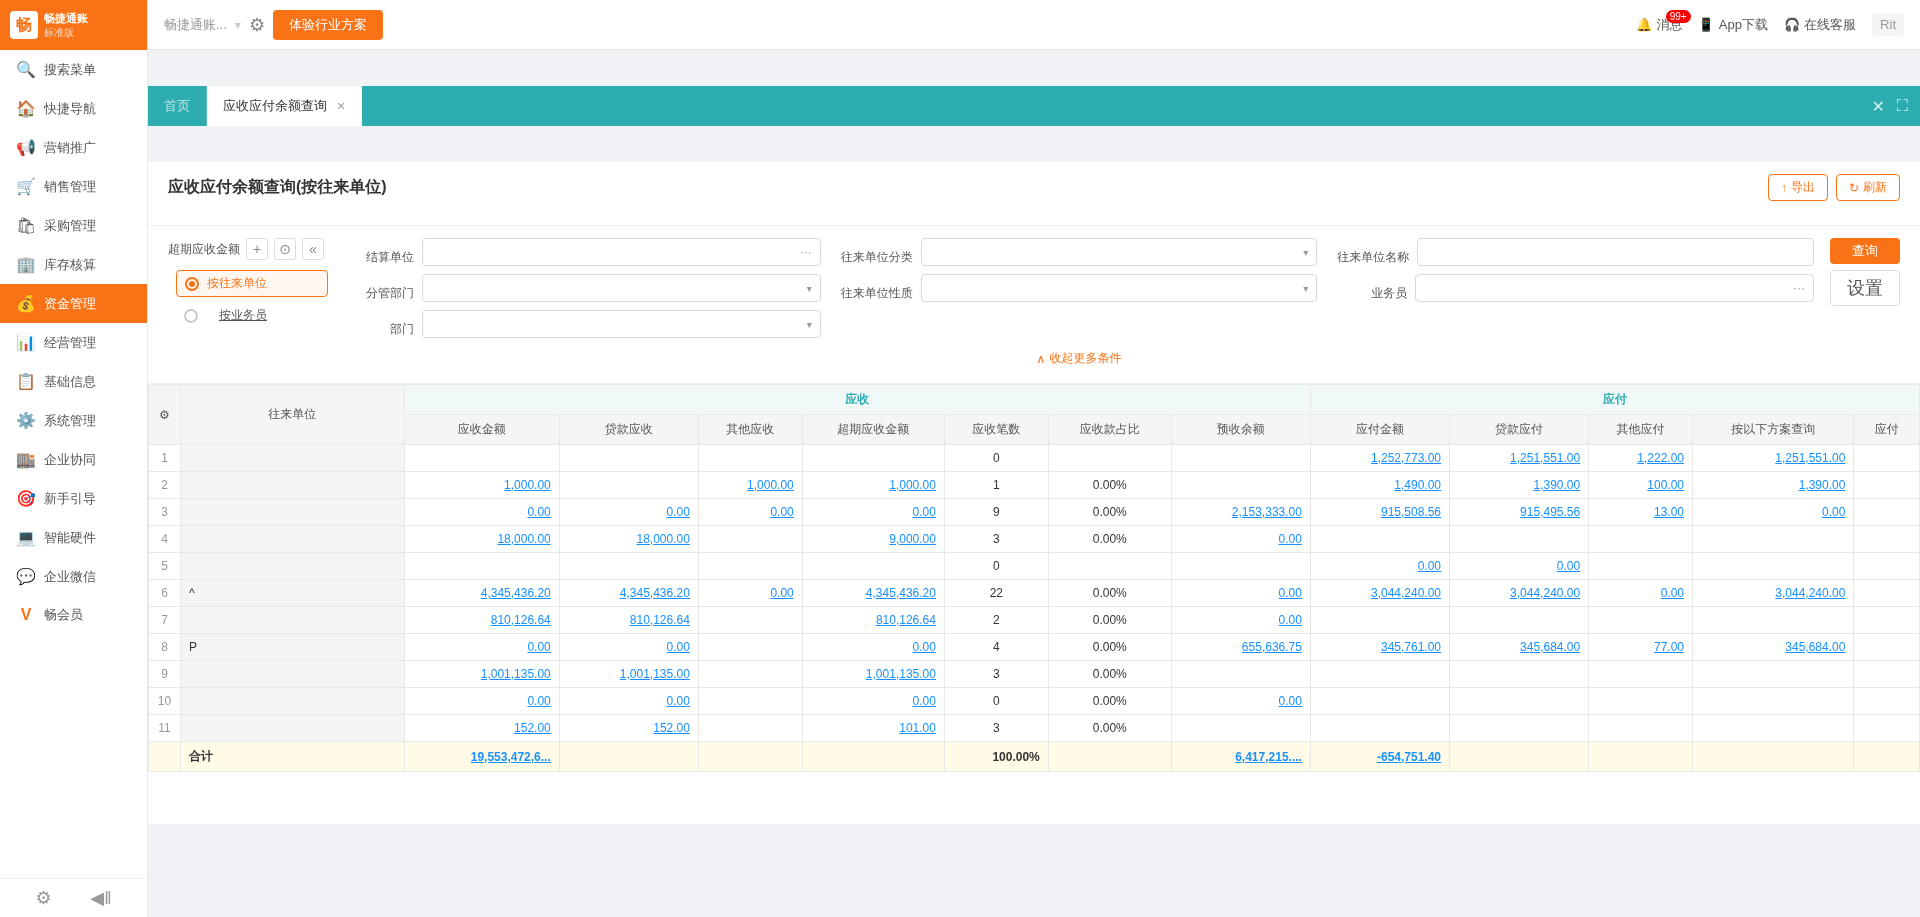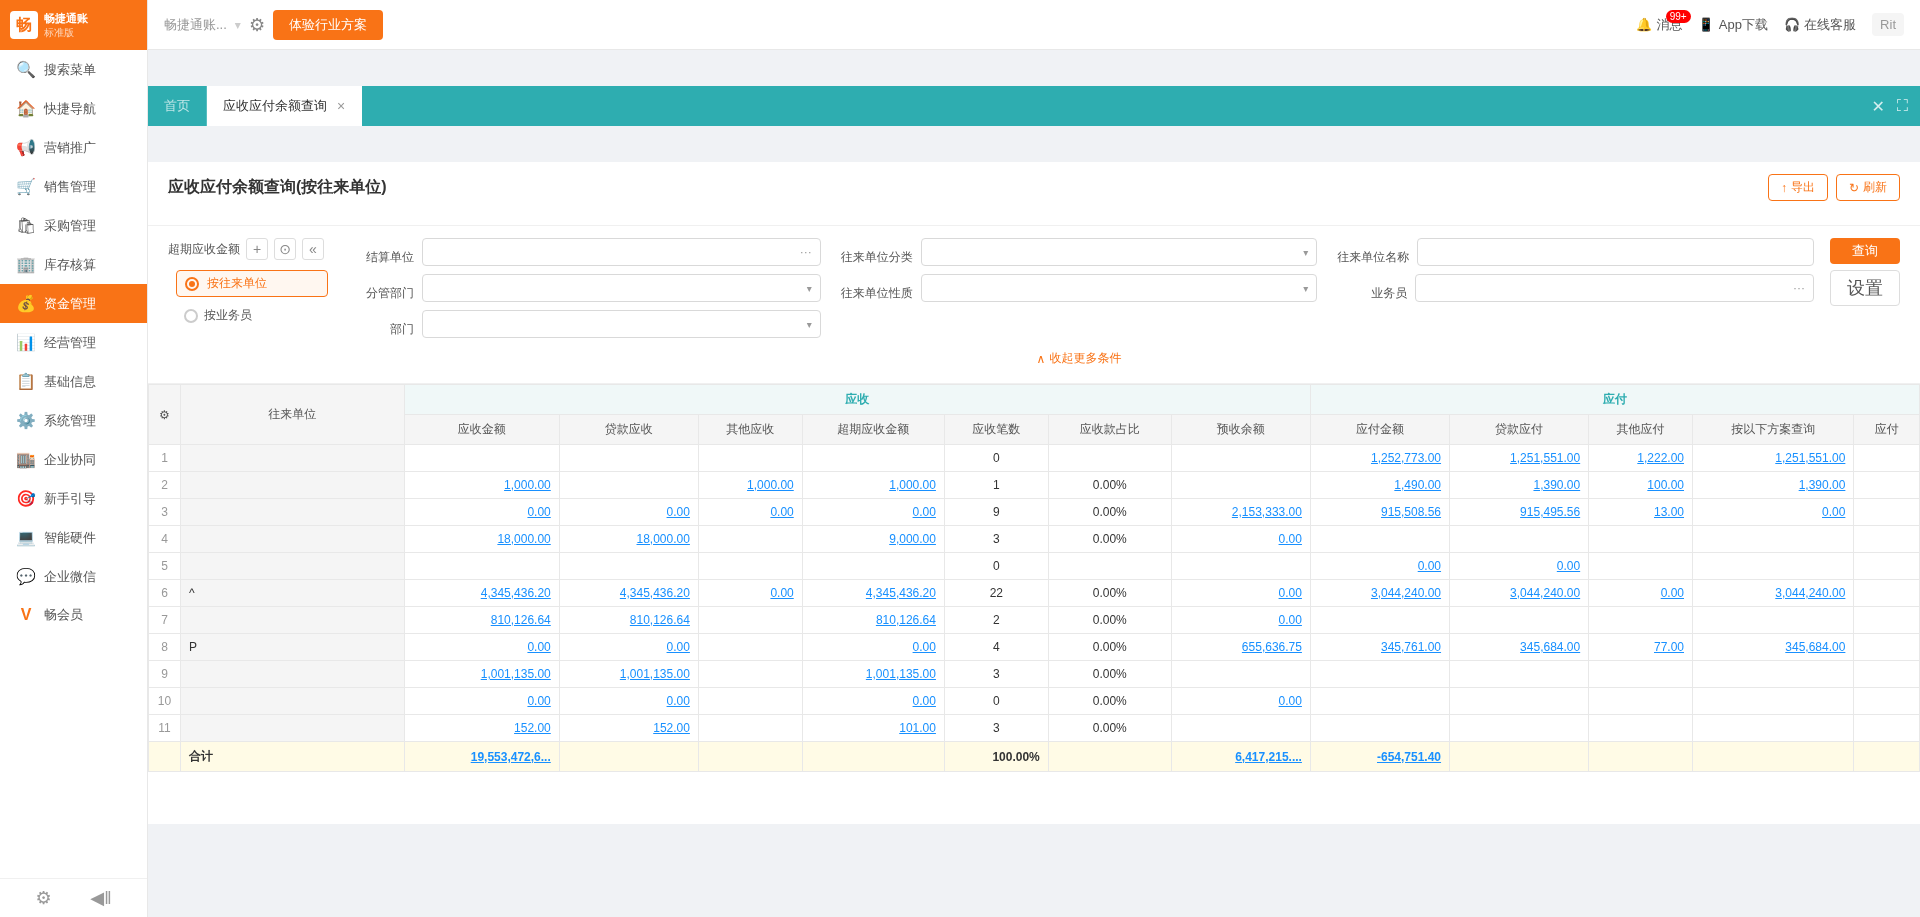--- a/index.html
+++ b/index.html
@@ -237,21 +237,21 @@
             </div>
             <div style="margin-left:8px;">
               <div class="filter-option" style="margin-bottom:6px;background:#fff7f0;padding:4px 8px;border-radius:4px;border:1px solid #f97316;">
                 <span style="width:14px;height:14px;border-radius:50%;border:2px solid #f97316;display:inline-flex;align-items:center;justify-content:center;">
                   <span style="width:6px;height:6px;border-radius:50%;background:#f97316;display:block;"></span>
                 </span>
                 <span class="filter-option-text" style="margin-left:4px;">按往来单位</span>
               </div>
               <div class="filter-option" style="padding:4px 8px;">
                 <span style="width:14px;height:14px;border-radius:50%;border:2px solid #ccc;display:inline-flex;align-items:center;justify-content:center;"></span>
-                <span class="filter-option-text2" style="margin-left:2px;">按业务员</span>
+                <span class="filter-option-text2" style="margin-left:17px;text-decoration:underline;">按业务员</span>
               </div>
             </div>
           </div>
 
           <div style="flex:1;">
             <div style="display:grid;grid-template-columns:1fr 1fr 1fr;gap:8px 20px;margin-bottom:8px;">
 
               <div class="filter-field">
                 <span class="filter-field-label">结算单位</span>
                 <div class="filter-field-input">

